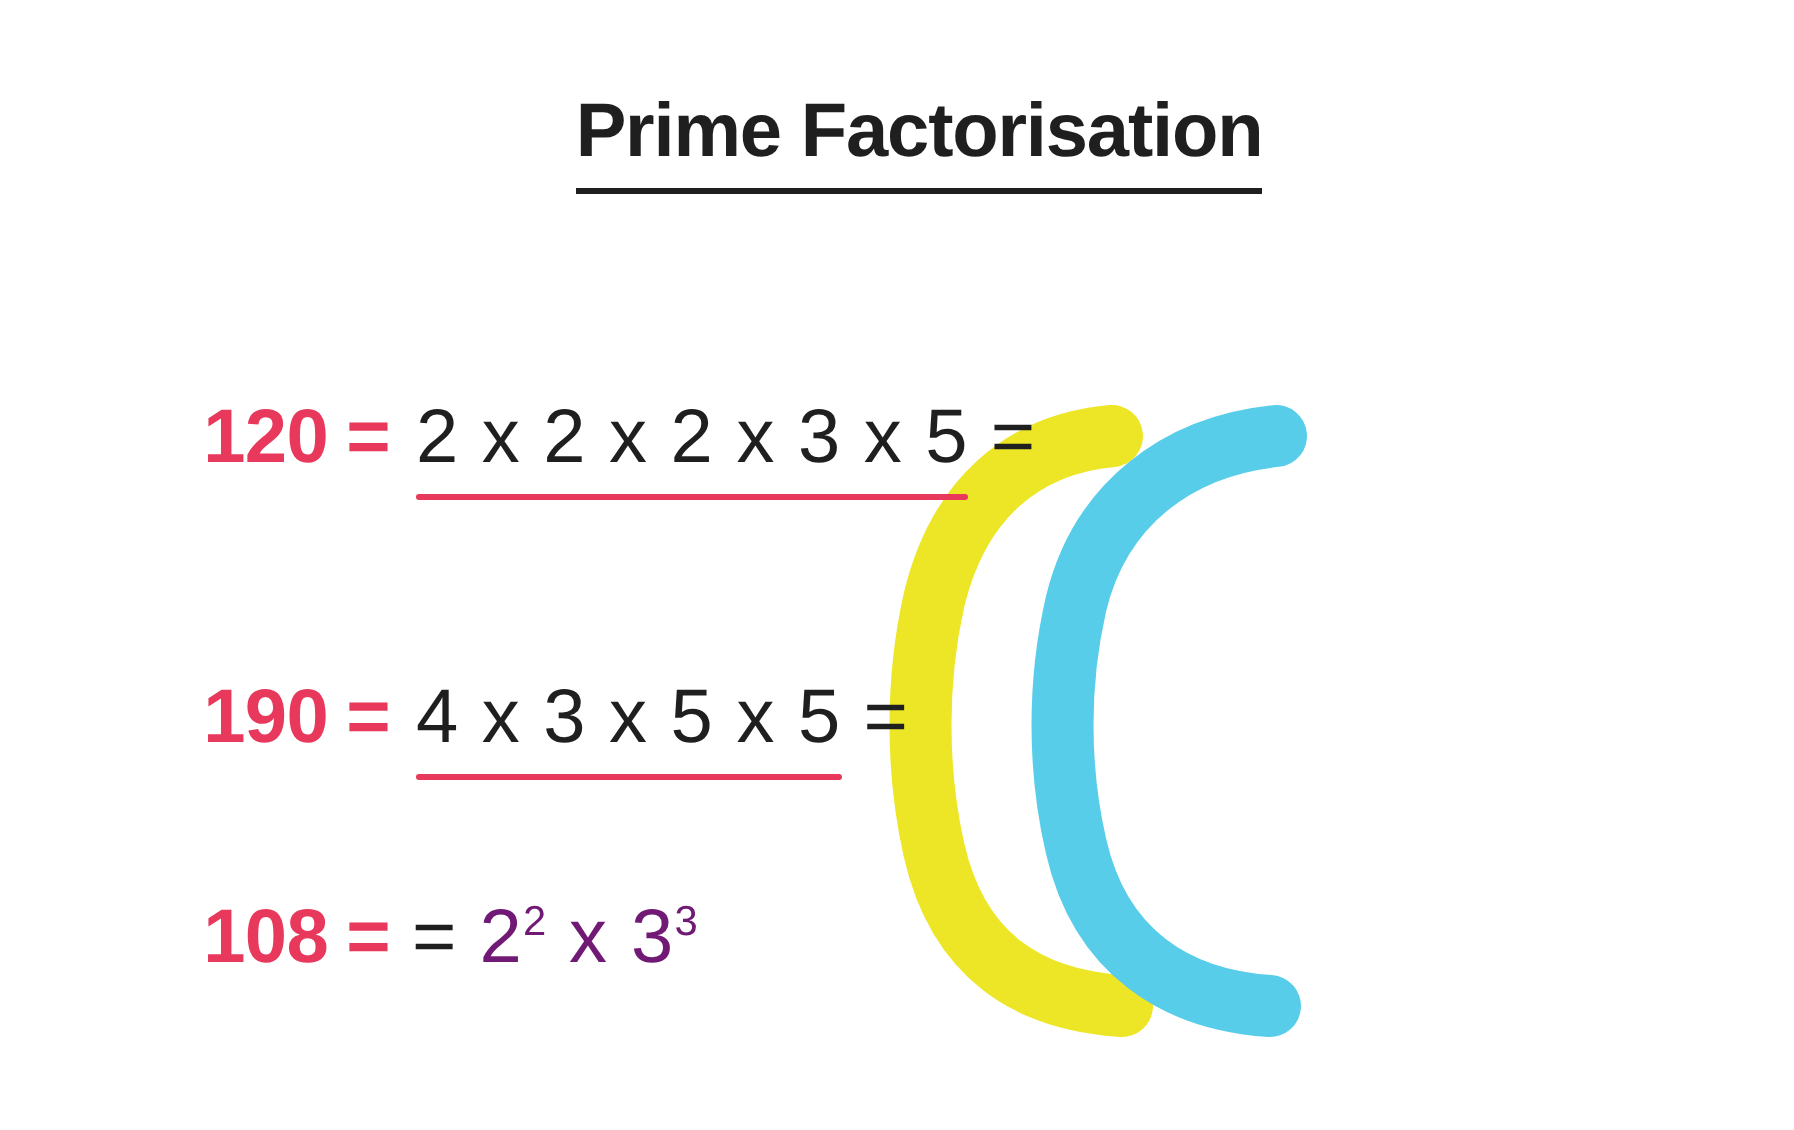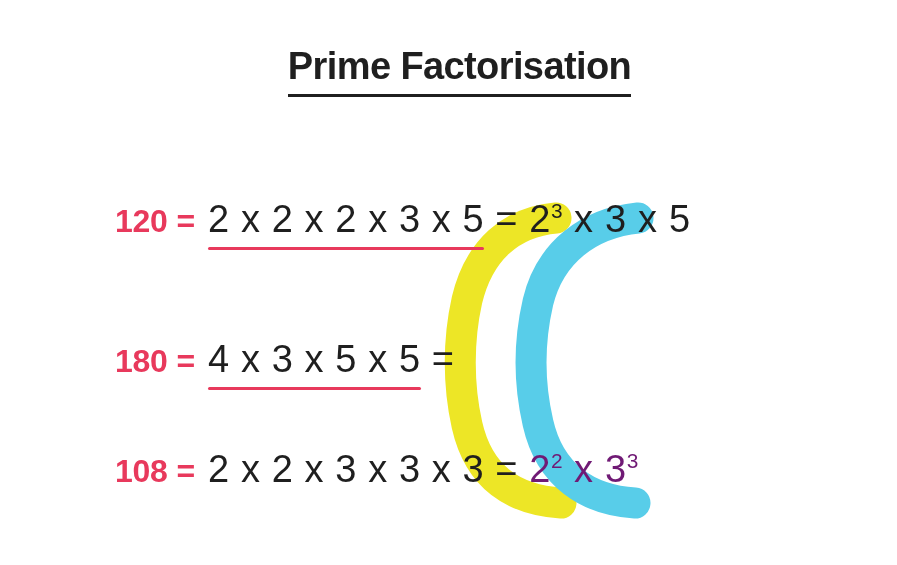--- a/index.html
+++ b/index.html
@@ -72,21 +72,21 @@
 
   .eq-row.row-0 { left: 57px;  top: 198px; }
   .eq-row.row-1 { left: 57px;  top: 338px; }
   .eq-row.row-2 { left: 57px;  top: 448px; }
 
   
   .lhs {
     display: inline-block;
     width: 127px;
     text-align: right;
-    font-size: 32px;
+    font-size: 38px;
     font-weight: bold;
     color: #e8395c;
     letter-spacing: -0.3px;
   }
 
   .lhs .lhs-eq {
     margin-left: 9px;
   }
 
   
@@ -158,34 +158,32 @@
   </svg>
 
   <div class="rows">
 
     <div class="eq-row row-0">
       <span class="lhs" style="color: rgb(232, 57, 92);">
         <span>120</span><span class="lhs-eq">=</span>
       </span>
       <span class="expr expansion underlined" style="--rule: #e8395c; color: rgb(31, 31, 31);">2 x 2 x 2 x 3 x 5</span>
       <span class="expr mid-eq" style="color: rgb(31, 31, 31);">=</span>
-      <span class="expr power-form" style="color: rgb(31, 31, 31);">2<sup>3</sup><span class="sp"></span>x<span class="sp"></span>3<span class="sp"></span>x<span class="sp"></span>5</span>
     </div>
 
     <div class="eq-row row-1">
       <span class="lhs" style="color: rgb(232, 57, 92);">
-        <span>180</span><span class="lhs-eq">=</span>
+        <span>190</span><span class="lhs-eq">=</span>
       </span>
       <span class="expr expansion underlined" style="--rule: #e8395c; color: rgb(31, 31, 31);">4 x 3 x 5 x 5</span>
       <span class="expr mid-eq" style="color: rgb(31, 31, 31);">=</span>
     </div>
 
     <div class="eq-row row-2">
       <span class="lhs" style="color: rgb(232, 57, 92);">
         <span>108</span><span class="lhs-eq">=</span>
       </span>
-      <span class="expr expansion" style="color: rgb(31, 31, 31);">2 x 2 x 3 x 3 x 3</span>
       <span class="expr mid-eq" style="color: rgb(31, 31, 31);">=</span>
       <span class="expr power-form" style="color: #701a75;">2<sup>2</sup><span class="sp"></span>x<span class="sp"></span>3<sup>3</sup></span>
     </div>
 
   </div>
 </div>
 
 </body></html>

